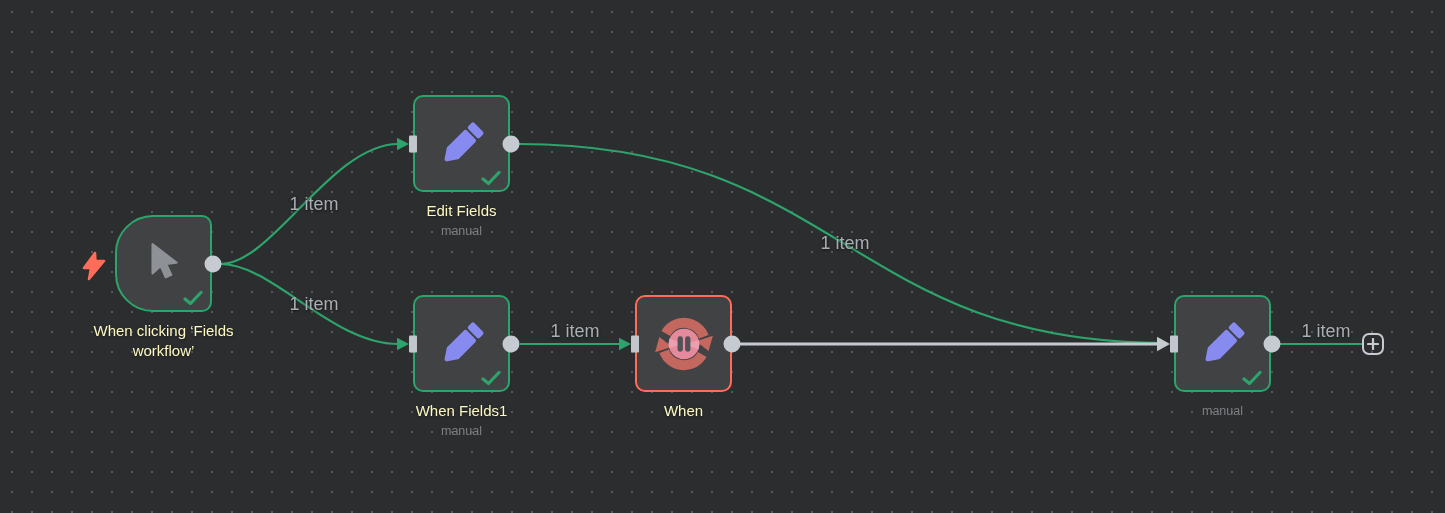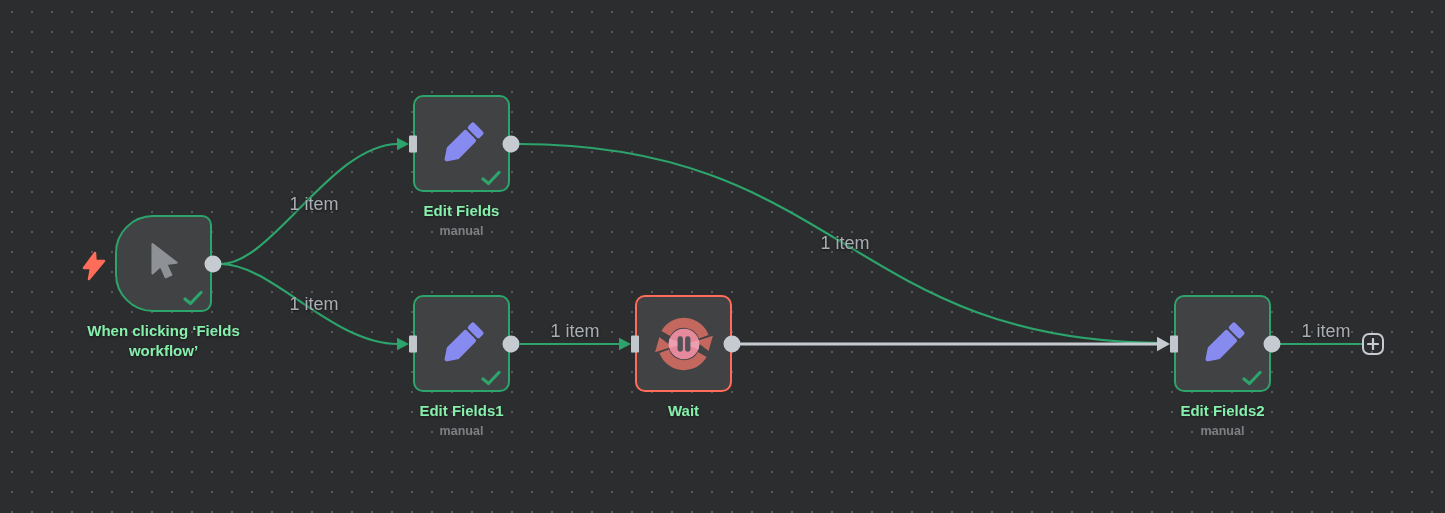--- a/index.html
+++ b/index.html
@@ -13,23 +13,23 @@
   .node{
     position:absolute;width:97px;height:97px;box-sizing:border-box;
     background:#414244;border:2px solid #2ca46b;border-radius:10px;
     display:flex;align-items:center;justify-content:center;z-index:1;
   }
   .node.trigger{border-radius:38px 10px 10px 38px;}
   .node.waiting{border-color:#ff6d5a;}
   .check{position:absolute;right:7px;bottom:4px;line-height:0;}
   .caption{position:absolute;top:104px;left:50%;transform:translateX(-50%);
     width:220px;text-align:center;}
-  .nlabel{font-size:15px;font-weight:700;color:#86efac;line-height:20px;
+  .nlabel{font-size:15px;font-weight:400;color:#fef9c3;line-height:20px;
     text-shadow:0 1px 3px rgba(0,0,0,.45);}
-  .nsub{font-size:12.5px;font-weight:700;color:#7c8085;margin-top:3px;}
+  .nsub{font-size:12.5px;font-weight:400;color:#7c8085;margin-top:3px;}
   .wires{position:absolute;left:0;top:0;z-index:2;}
   .conn-label{
     position:absolute;transform:translate(-50%,-50%);z-index:3;
     font-size:18px;color:#a9aeb4;white-space:nowrap;
     text-shadow:0 1px 3px rgba(0,0,0,.6);
   }
   .bolt{position:absolute;left:81px;top:251px;z-index:1;line-height:0;}
   .plus-btn{
     position:absolute;left:1362px;top:333px;width:22px;height:22px;
     box-sizing:border-box;border:2px solid #c6cad1;border-radius:7px;
@@ -93,60 +93,59 @@
           <path d="M22 6 H34 V10 H22 Z" fill="#878bf0" stroke="#878bf0" stroke-width="5" stroke-linejoin="round"></path>
         </g>
       </svg>
     </span>
     <span class="check">
       <svg width="20" height="16" viewBox="0 0 20 16">
         <polyline points="2,9 7.5,13.5 18,2.5" fill="none" stroke="#2ca46b" stroke-width="3.2" stroke-linecap="round" stroke-linejoin="round"></polyline>
       </svg>
     </span>
     <div class="caption">
-      <div class="nlabel">Edit Fields1</div>
+      <div class="nlabel">When Fields1</div>
       <div class="nsub">manual</div>
     </div>
   </div>
 
   <div class="node waiting" style="left:635px;top:295px">
     <span class="icon">
       <svg width="62" height="62" viewBox="0 0 56 56">
         <path d="M 11.5 18.5 A 19 19 0 0 1 45.9 21.5" fill="none" stroke="#c4675e" stroke-width="9"></path>
         <path d="M 44.5 37.5 A 19 19 0 0 1 10.1 34.5" fill="none" stroke="#c4675e" stroke-width="9"></path>
         <polygon points="0,-8 12,0 0,8" fill="#c4675e" transform="translate(46.5,23) rotate(72)"></polygon>
         <polygon points="0,-8 12,0 0,8" fill="#c4675e" transform="translate(9.5,33) rotate(252)"></polygon>
         <circle cx="28" cy="28" r="13.8" fill="#e5899c"></circle>
         <path d="M28 28 L41.5 24.5 A 14 14 0 0 1 41 33 Z" fill="#ec9fae"></path>
         <path d="M28 28 L14.5 31.5 A 14 14 0 0 1 15 23 Z" fill="#ec9fae"></path>
         <rect x="22.2" y="21" width="4.8" height="14" rx="2.2" fill="#515257"></rect>
         <rect x="29" y="21" width="4.8" height="14" rx="2.2" fill="#515257"></rect>
       </svg>
     </span>
     <div class="caption">
-      <div class="nlabel">Wait</div>
+      <div class="nlabel">When</div>
     </div>
   </div>
 
   <div class="node" style="left:1174px;top:295px">
     <span class="icon">
       <svg width="54" height="54" viewBox="0 0 56 56">
         <g transform="rotate(45 28 28)">
           <path d="M22 41 L28 50 L34 41 L34 17 L22 17 Z" fill="#878bf0" stroke="#878bf0" stroke-width="5" stroke-linejoin="round"></path>
           <path d="M22 6 H34 V10 H22 Z" fill="#878bf0" stroke="#878bf0" stroke-width="5" stroke-linejoin="round"></path>
         </g>
       </svg>
     </span>
     <span class="check">
       <svg width="20" height="16" viewBox="0 0 20 16">
         <polyline points="2,9 7.5,13.5 18,2.5" fill="none" stroke="#2ca46b" stroke-width="3.2" stroke-linecap="round" stroke-linejoin="round"></polyline>
       </svg>
     </span>
     <div class="caption">
-      <div class="nlabel">Edit Fields2</div>
       <div class="nsub">manual</div>
     </div>
   </div>
 
   <svg class="wires" width="1445" height="513" viewBox="0 0 1445 513">
     <path d="M 221 264 C 272 264, 332 144, 398 144" fill="none" stroke="#2ca46b" stroke-width="2.2"></path>
     <polygon points="397,137.8 409,144 397,150.2" fill="#2ca46b"></polygon>
 
     <path d="M 221 264 C 272 264, 332 344, 398 344" fill="none" stroke="#2ca46b" stroke-width="2.2"></path>
     <polygon points="397,337.8 409,344 397,350.2" fill="#2ca46b"></polygon>

